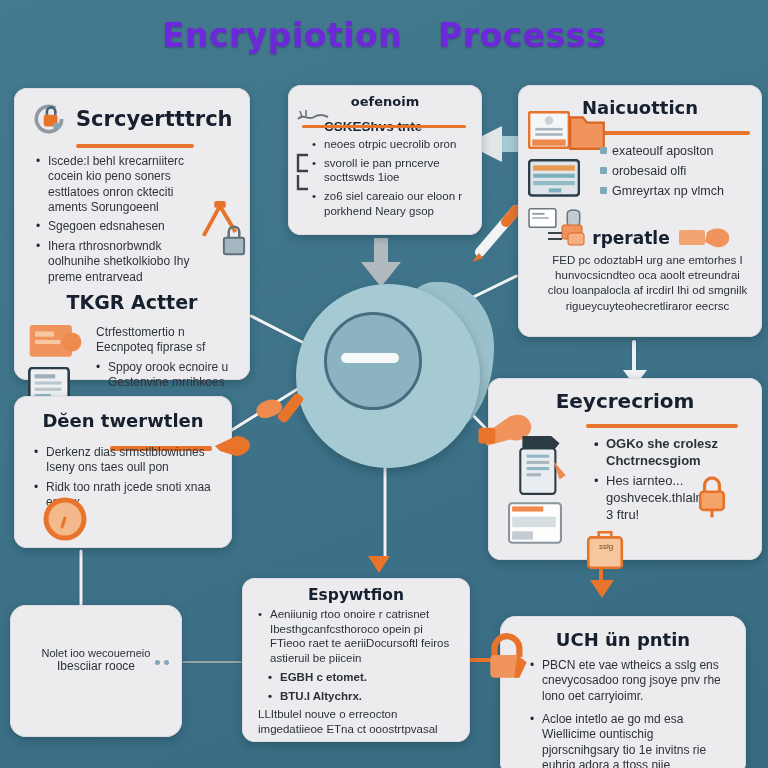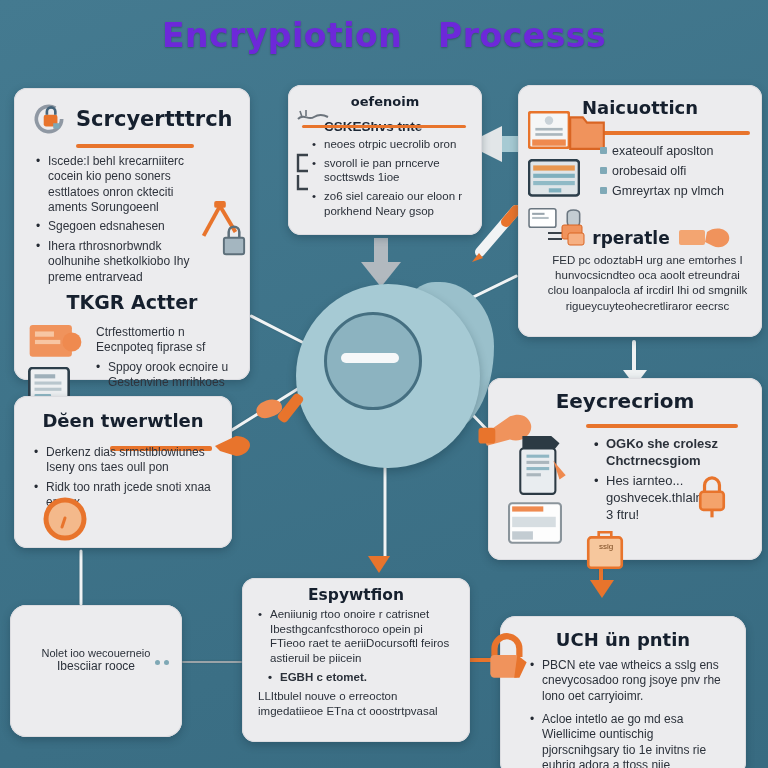--- a/index.html
+++ b/index.html
@@ -244,20 +244,21 @@
       <rect x="4" y="9" width="32" height="29" rx="3" fill="#f6c79d" stroke="#e8742c" stroke-width="2.5"></rect>
     </svg>
     <div class="deco" style="left:104px;top:164px;width:28px;text-align:center;font-size:8px;color:#7a4a20;">sslg</div>
   </div>
 
   <div class="panel" style="left:242px;top:578px;width:228px;height:164px;">
     <div class="phead" style="font-size:15.5px;margin-top:8px;">Espywtfion</div>
     <ul class="blist" style="margin:3px 10px 0 16px;font-size:11.5px;">
       <li>Aeniiunig rtoo onoire r catrisnet Ibesthgcanfcsthoroco opein pi FTieoo raet te aeriiDocursoftl feiros astieruil be piicein</li>
       <li style="font-weight:700;margin-left:10px;">EGBH c etomet.</li>
+      <li style="font-weight:700;margin-left:10px;">BTU.I Altychrx.</li>
     </ul>
     <div style="margin:2px 12px 0 16px;font-size:11.5px;line-height:1.3;">LLItbulel nouve o erreocton imgedatiieoe ETna ct ooostrtpvasal</div>
   </div>
 
   <div class="panel" style="left:10px;top:605px;width:172px;height:132px;border-radius:16px;text-align:center;">
     <div style="margin-top:42px;font-size:11px;">Nolet ioo wecouerneio</div>
     <div style="font-size:12px;">Ibesciiar rooce</div>
     <div class="deco" style="right:12px;top:46px;width:16px;height:6px;">
       <span style="display:inline-block;width:5px;height:5px;border-radius:50%;background:#7fa8b5;"></span>
       <span style="display:inline-block;width:5px;height:5px;border-radius:50%;background:#7fa8b5;"></span>

